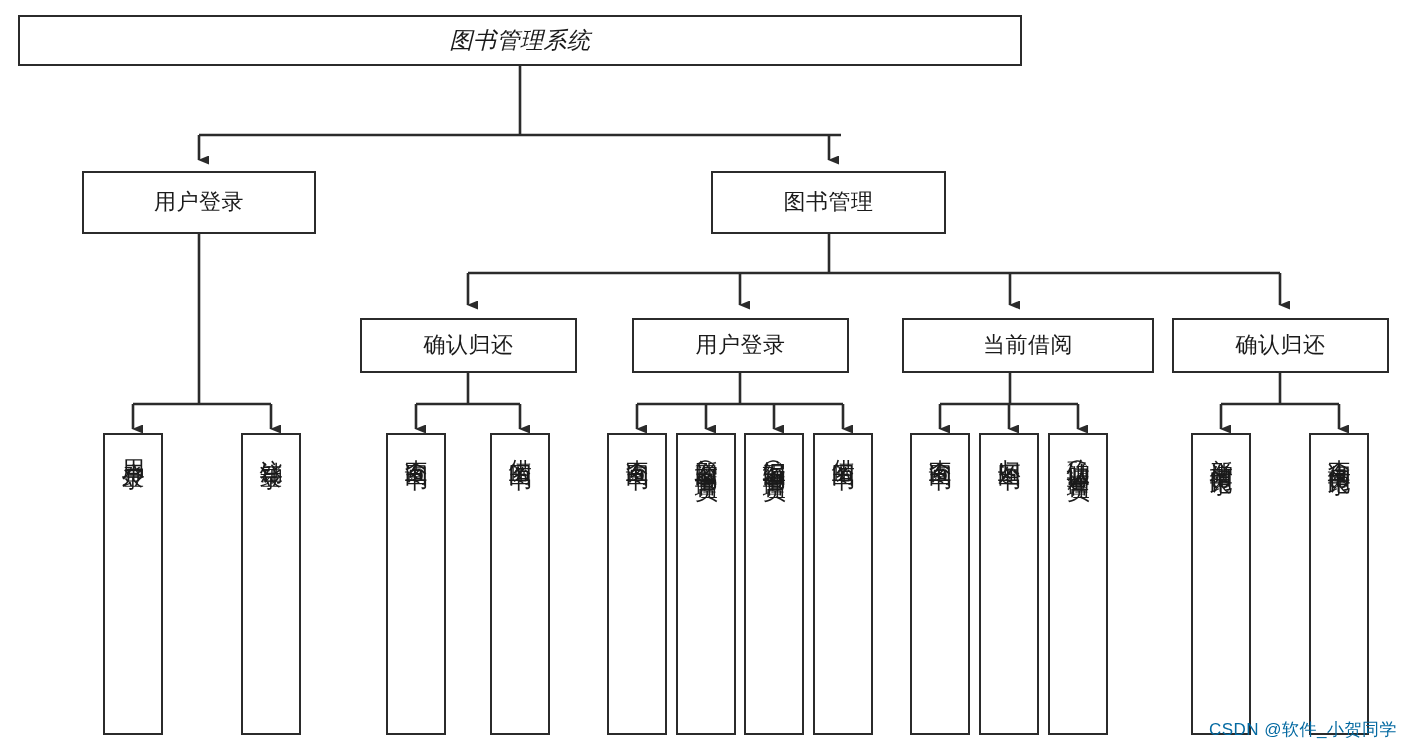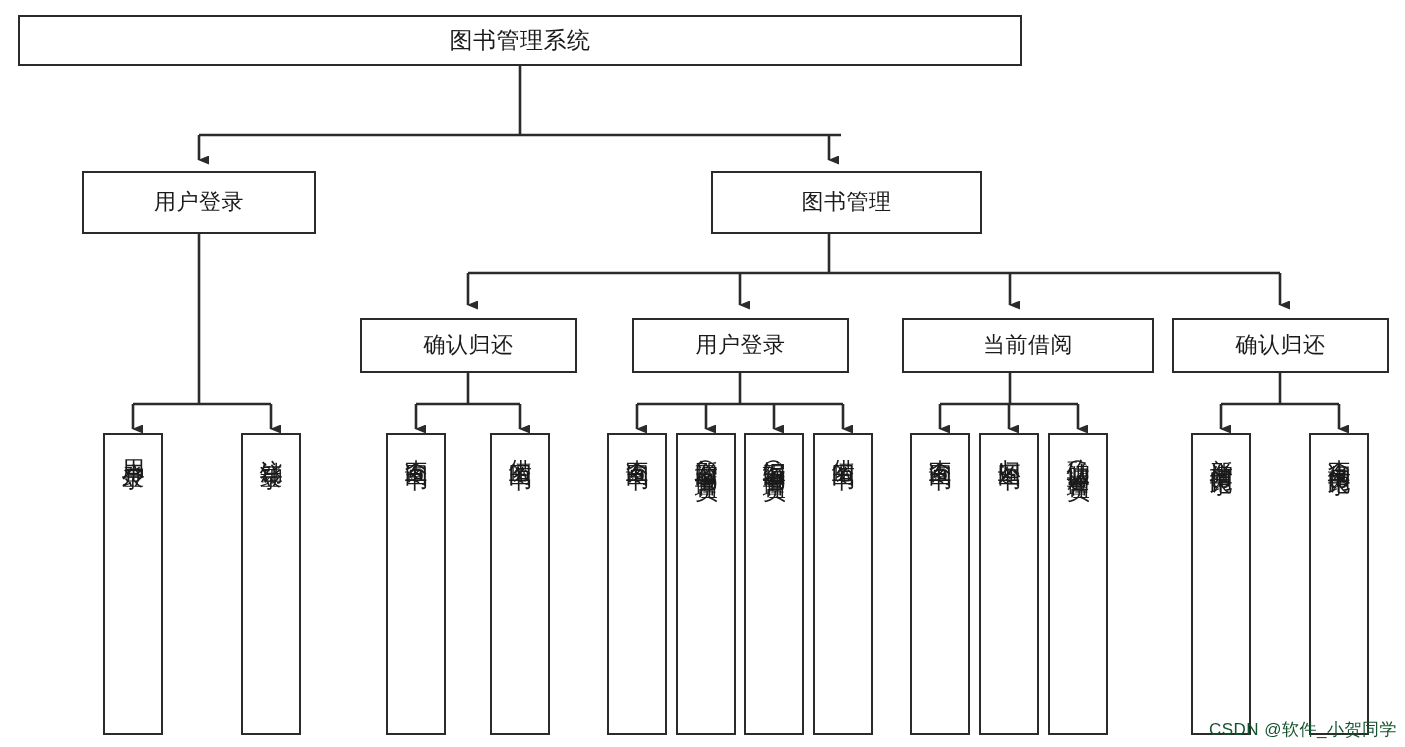--- a/index.html
+++ b/index.html
@@ -50,27 +50,27 @@
     align-items: flex-start;
     padding-top: 6px;
   }
   .node.vertical .label {
     writing-mode: vertical-rl;
     text-orientation: upright;
     font-size: 23px;
     letter-spacing: 3px;
     margin: 0 auto;
   }
-  .node.root .label { font-size: 23px; }
+  .node.root .label { font-size: 23px; font-style: italic; }
   .watermark {
     position: absolute;
     right: 8px;
     bottom: 6px;
     font-size: 17px;
-    color: #14532d;
+    color: #0369a1;
     white-space: nowrap;
     letter-spacing: 0.5px;
   }
 </style>
 </head>
 <body>
 
 <div id="diagram-canvas">
 
   <svg class="connectors" viewBox="0 0 1405 747">
@@ -123,21 +123,21 @@
     </g>
   </svg>
 
   <div class="node horizontal root" style="left:18px; top:15px; width:1004px; height:51px;">
     <span class="label">图书管理系统</span>
   </div>
 
   <div class="node horizontal" style="left:82px; top:171px; width:234px; height:63px;">
     <span class="label">用户登录</span>
   </div>
-  <div class="node horizontal" style="left:711px; top:171px; width:271px; height:63px;">
+  <div class="node horizontal" style="left:711px; top:171px; width:235px; height:63px;">
     <span class="label">图书管理</span>
   </div>
 
   <div class="node horizontal" style="left:360px; top:318px; width:217px; height:55px;">
     <span class="label">确认归还</span>
   </div>
   <div class="node horizontal" style="left:632px; top:318px; width:217px; height:55px;">
     <span class="label">用户登录</span>
   </div>
   <div class="node horizontal" style="left:902px; top:318px; width:252px; height:55px;">

